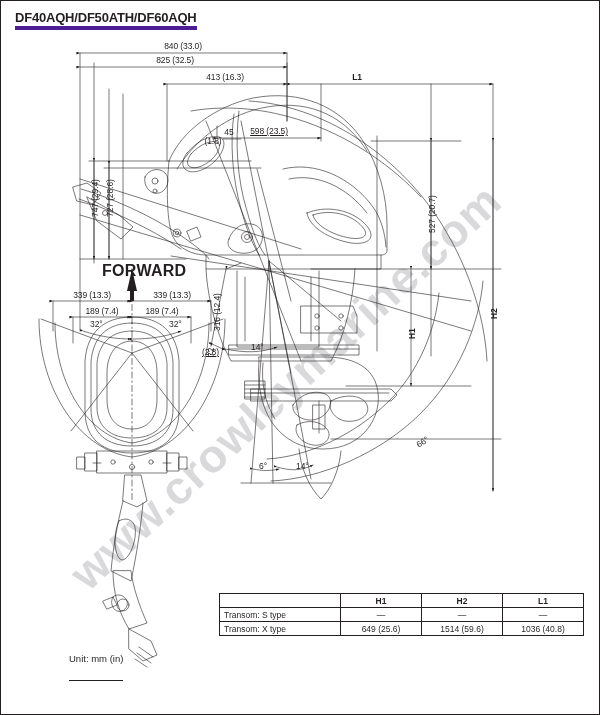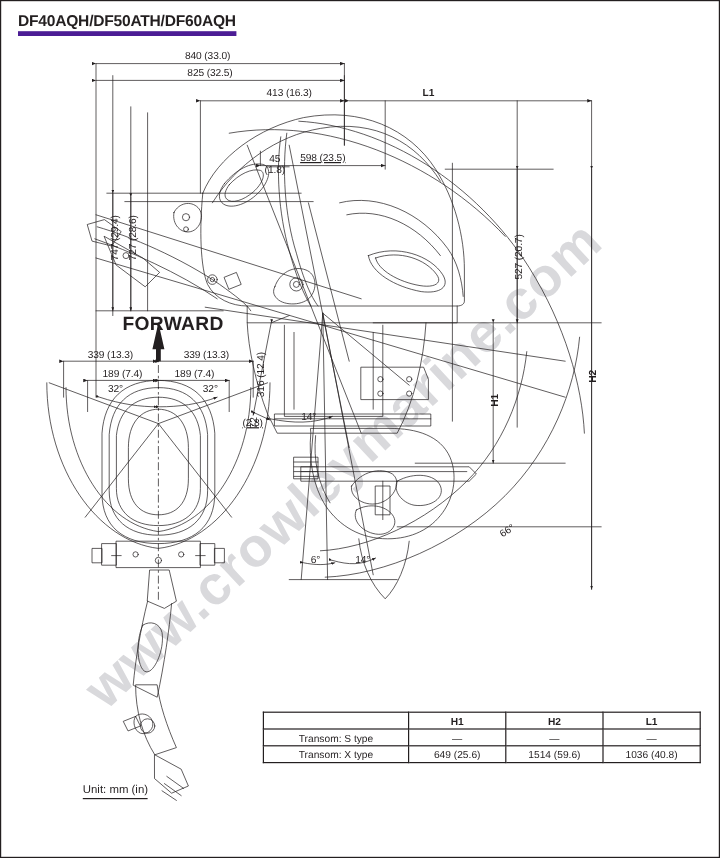--- a/index.html
+++ b/index.html
@@ -81,40 +81,40 @@
     color: #231f20;
     white-space: nowrap;
   }
   
   #unit-note {
     position: absolute;
     left: 68px;
     top: 652px;
     font-size: 9.5px;
     border-bottom: 1px solid #231f20;
-    padding-bottom: 1px;
+    padding-bottom: 16px;
   }
   
   #spec-table {
     position: absolute;
     left: 218px;
     top: 592px;
     border-collapse: collapse;
     font-size: 8.5px;
     background: #ffffff;
   }
   #spec-table td, #spec-table th {
     border: 1px solid #231f20;
     padding: 0 4px;
     height: 13px;
     font-weight: normal;
     color: #231f20;
   }
   #spec-table th { font-weight: bold; text-align: center; }
-  #spec-table td.label { text-align: center; width: 112px; }
+  #spec-table td.label { text-align: left; width: 112px; }
   #spec-table td.val { text-align: center; width: 72px; }
   #spec-table tr.head td.label { border-top: 1px solid #231f20; }
 </style>
 </head>
 <body>
 
 <div id="page">
 
   <div id="title">DF40AQH/DF50ATH/DF60AQH</div>
 
@@ -349,27 +349,27 @@
       <path d="M102,600 L112,596 L116,604 L106,608 Z"></path>
       <path d="M138,646 L152,656 M136,652 L150,662 M134,658 L146,666"></path>
 
       <path d="M92,462 L100,462 M162,462 L170,462"></path>
 
       <path d="M131,286 L131,268" stroke-width="1"></path>
       <path d="M126,290 L131,268 L136,290 L133,290 L133,300 L129,300 L129,290 Z" fill="#231f20" stroke="none"></path>
     </g>
   </svg>
 
-  <div class="dim c" style="left:172px; top:41px;">840 (33.0)</div>
+  <div class="dim c" style="left:182px; top:41px;">840 (33.0)</div>
   <div class="dim c" style="left:174px; top:55px;">825 (32.5)</div>
-  <div class="dim c" style="left:240px; top:72px;">413 (16.3)</div>
+  <div class="dim c" style="left:224px; top:72px;">413 (16.3)</div>
   <div class="dim c bold" style="left:356px; top:72px;">L1</div>
   <div class="dim c" style="left:268px; top:126px;text-decoration:underline;">598 (23.5)</div>
   <div class="dim c" style="left:228px; top:127px;">45</div>
-  <div class="dim c" style="left:228px; top:136px;">(1.8)</div>
+  <div class="dim c" style="left:212px; top:136px;">(1.8)</div>
 
   <div class="dim vert" style="left:90px; top:216px;">747 (29.4)</div>
   <div class="dim vert" style="left:105px; top:216px;">727 (28.6)</div>
   <div class="dim vert" style="left:427px; top:232px;">527 (20.7)</div>
   <div class="dim vert bold" style="left:407px; top:338px;">H1</div>
   <div class="dim vert bold" style="left:489px; top:318px;">H2</div>
 
   <div class="dim vert" style="left:212px; top:330px;">316 (12.4)</div>
   <div class="dim vert" style="left:206px; top:356px;">72</div>
   <div class="dim" style="left:201px; top:347px;text-decoration:underline;">(2.8)</div>

